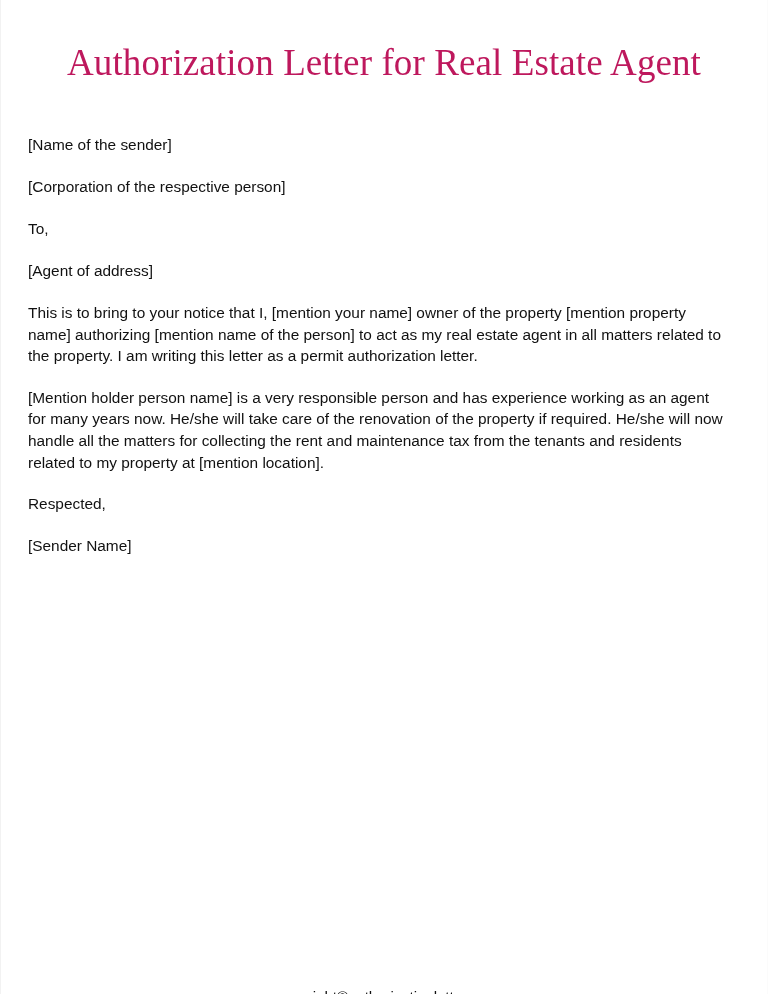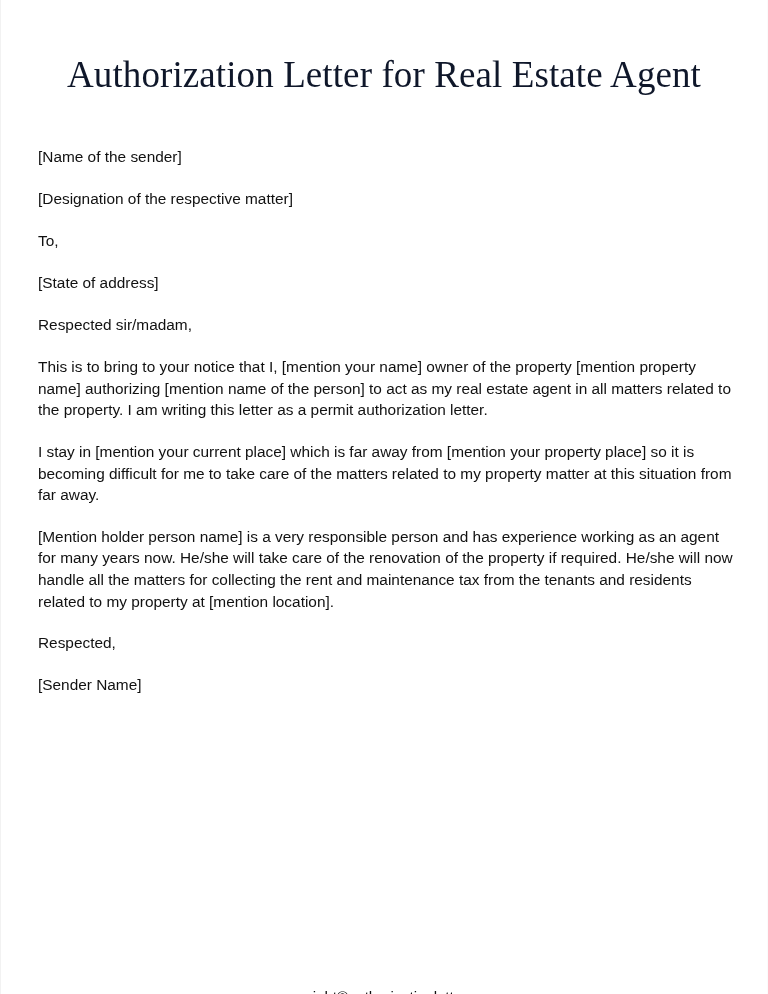--- a/index.html
+++ b/index.html
@@ -25,27 +25,27 @@
     border-right: 1px solid #fbfbfb;
     overflow: hidden;
   }
   .doc-title {
     font-family: "Liberation Serif", "DejaVu Serif", serif;
     font-size: 37px;
     font-weight: 400;
     line-height: 1.1;
     text-align: center;
     letter-spacing: 0.1px;
-    color: #0f172a;
-    margin: 16px;
+    color: #be185d;
+    margin: 4px;
     padding: 39px 18px 0 18px;
     white-space: nowrap;
   }
   .letter-body {
-    padding: 0 30px 0 37px;
+    padding: 0 30px 0 27px;
     margin-top: 50px;
   }
   .para {
     font-family: "Liberation Sans", sans-serif;
     font-size: 15.4px;
     line-height: 21.6px;
     color: #111111;
     margin: 0 0 20.5px 0;
     text-align: left;
     white-space: pre-wrap;
@@ -83,32 +83,30 @@
 <body>
 
 <div class="page">
 
   <h1 class="doc-title">Authorization Letter for Real Estate Agent</h1>
 
   <div class="letter-body">
 
     <p class="para short">[Name of the sender]</p>
 
-    <p class="para short">[Designation of the respective matter]</p>
+    <p class="para short">[Corporation of the respective person]</p>
 
     <p class="para short">To,</p>
 
-    <p class="para short">[State of address]</p>
+    <p class="para short">[Agent of address]</p>
 
 
-    <p class="para short">Respected sir/madam,</p>
 
     <p class="para block">This is to bring to your notice that I, [mention your name] owner of the property [mention property name] authorizing [mention name of the person] to act as my real estate agent in all matters related to the property. I am writing this letter as a permit authorization letter.</p>
 
-    <p class="para block">I stay in [mention your current place] which is far away from [mention your property place] so it is becoming difficult for me to take care of the matters related to my property matter at this situation from far away.</p>
 
     <p class="para block">[Mention holder person name] is a very responsible person and has experience working as an agent for many years now. He/she will take care of the renovation of the property if required. He/she will now handle all the matters for collecting the rent and maintenance tax from the tenants and residents related to my property at [mention location].</p>
 
 
 
     <p class="para short">Respected,</p>
 
     <p class="para short">[Sender Name]</p>
 
   </div>

